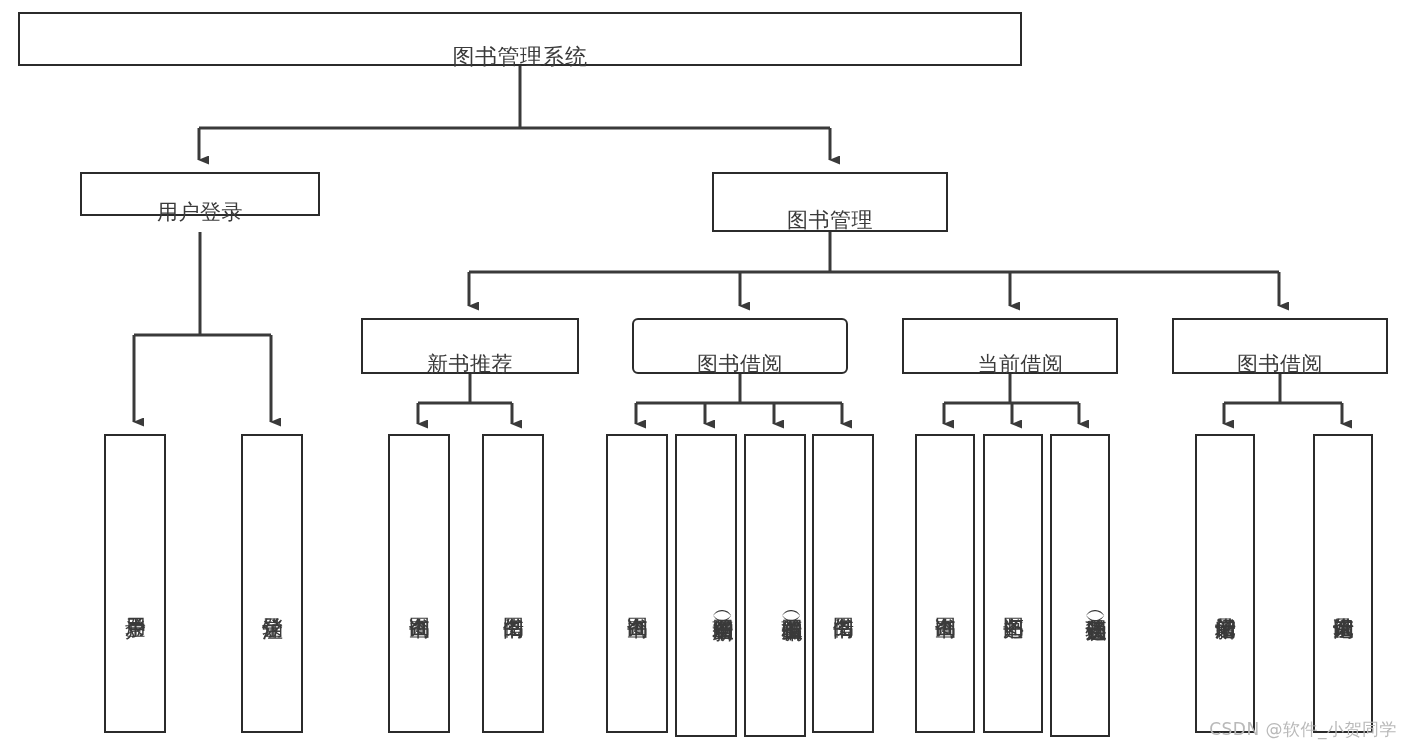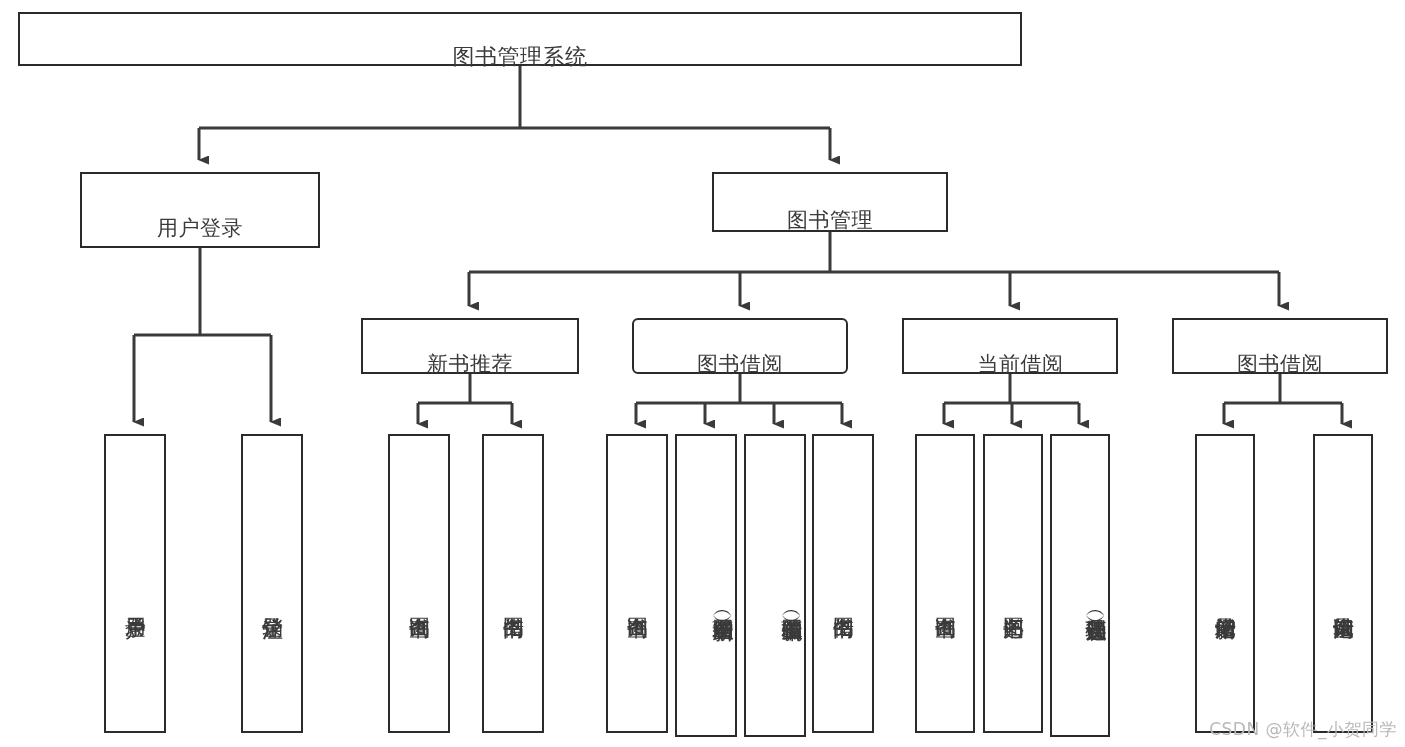--- a/index.html
+++ b/index.html
@@ -125,21 +125,21 @@
       <path d="M 1224 403 L 1342 403"></path>
       <path d="M 1224 403 L 1224 424" marker-end="url(#arrowhead)"></path>
       <path d="M 1342 403 L 1342 424" marker-end="url(#arrowhead)"></path>
     </g>
   </svg>
 
   <div class="node horiz root" style="left:18px; top:12px; width:1004px; height:54px;">
     <span class="node-label">图书管理系统</span>
   </div>
 
-  <div class="node horiz" style="left:80px; top:172px; width:240px; height:76px;">
+  <div class="node horiz" style="left:80px; top:172px; width:240px; height:44px;">
     <span class="node-label">用户登录</span>
   </div>
 
   <div class="node horiz" style="left:361px; top:318px; width:218px; height:56px;">
     <span class="node-label">新书推荐</span>
   </div>
 
   <div class="node horiz" style="left:712px; top:172px; width:236px; height:60px;">
     <span class="node-label">图书管理</span>
   </div>

